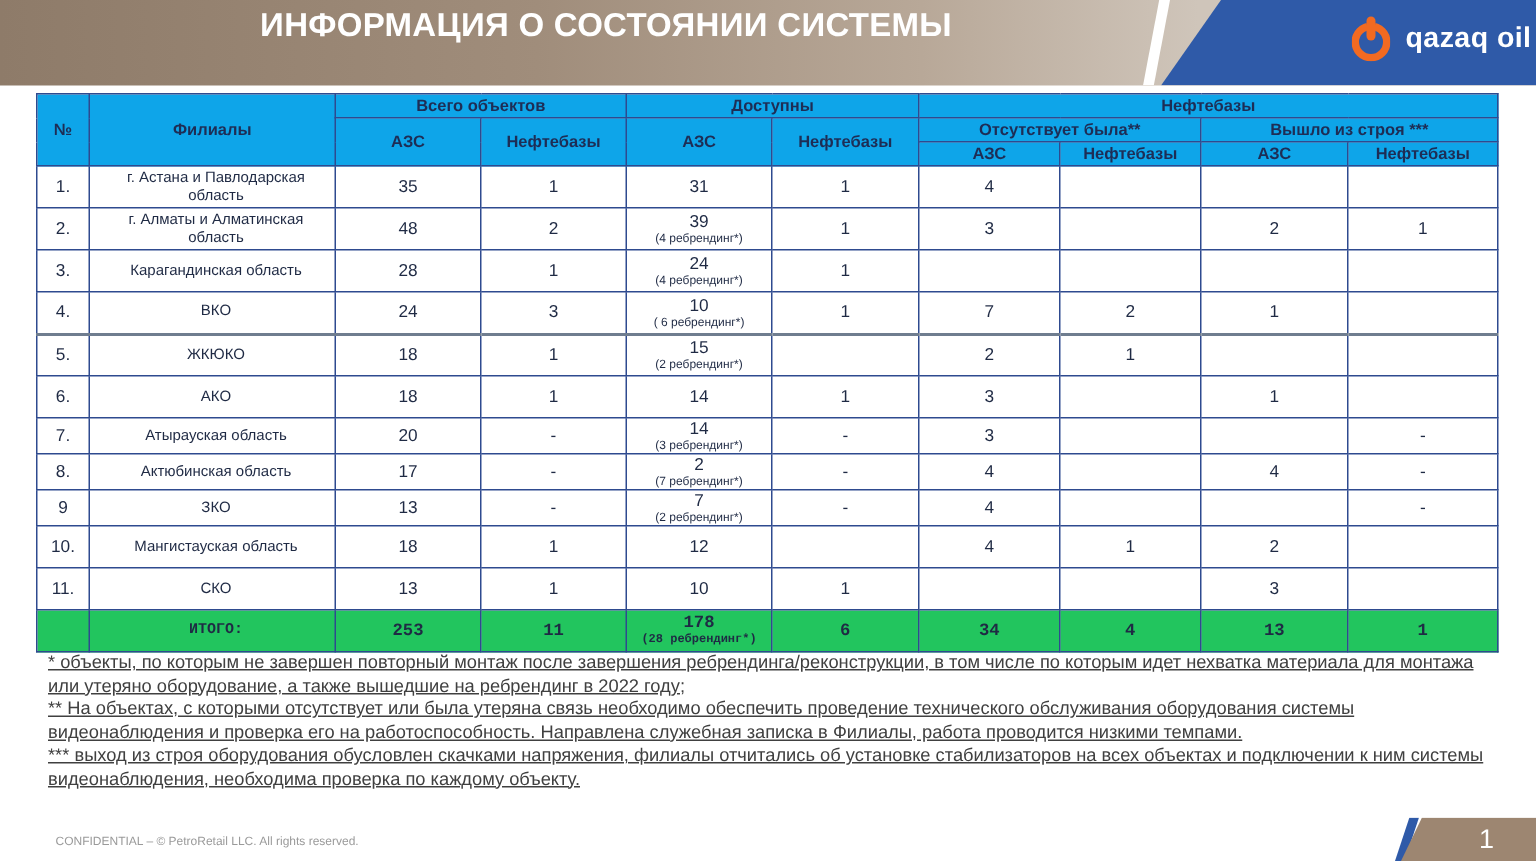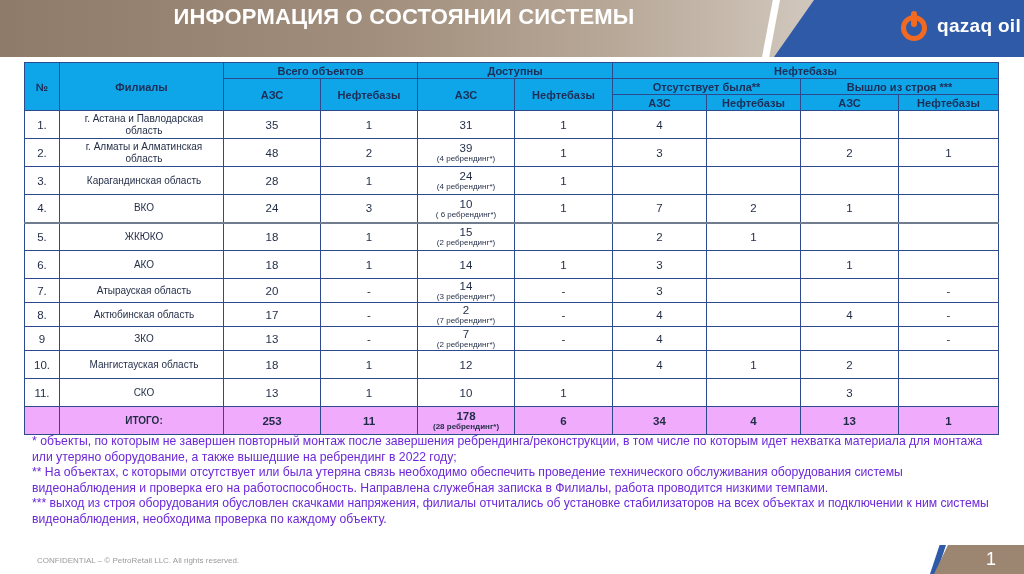--- a/index.html
+++ b/index.html
@@ -49,26 +49,26 @@
   }
   table.grid thead th { background: #0ea5e9; font-weight: bold; color: #1e2d55; }
   table.grid thead tr.h1 th { height: 16px; }
   table.grid thead tr.h2 th { height: 16px; }
   table.grid thead tr.h3 th { height: 16px; }
   table.grid tbody tr { height: 28px; }
   table.grid tbody tr.short { height: 24px; }
   table.grid tbody td.name { text-align: center; padding-left: 8px; font-size: 10px; }
   table.grid tbody td { font-size: 11.5px; }
   .sub { display: block; font-size: 8px; line-height: 9px; }
-  table.grid tbody tr.total td { background: #f0abfc; font-weight: bold; }
+  table.grid tbody tr.total td { background: #22c55e; font-weight: bold; font-family: Liberation Mono, monospace; }
   table.grid tbody tr.thick-top td { border-top: 2.5px solid #6f7d8f; }
 
   .notes {
     position: absolute; left: 32px; top: 434px; width: 960px;
-    font-size: 12.2px; line-height: 15.5px; color: #6d28d9;
+    font-size: 12.2px; line-height: 15.5px; color: #404040; text-decoration: underline;
   }
   .footer-text {
     position: absolute; left: 37px; top: 556px; font-size: 8px; color: #9a9a9a;
   }
   .page-box {
     position: absolute; right: 0; top: 545px; width: 90px; height: 29px;
     background: #9d8671;
     clip-path: polygon(14px 0, 100% 0, 100% 100%, 0 100%);
   }
   .page-blue {

